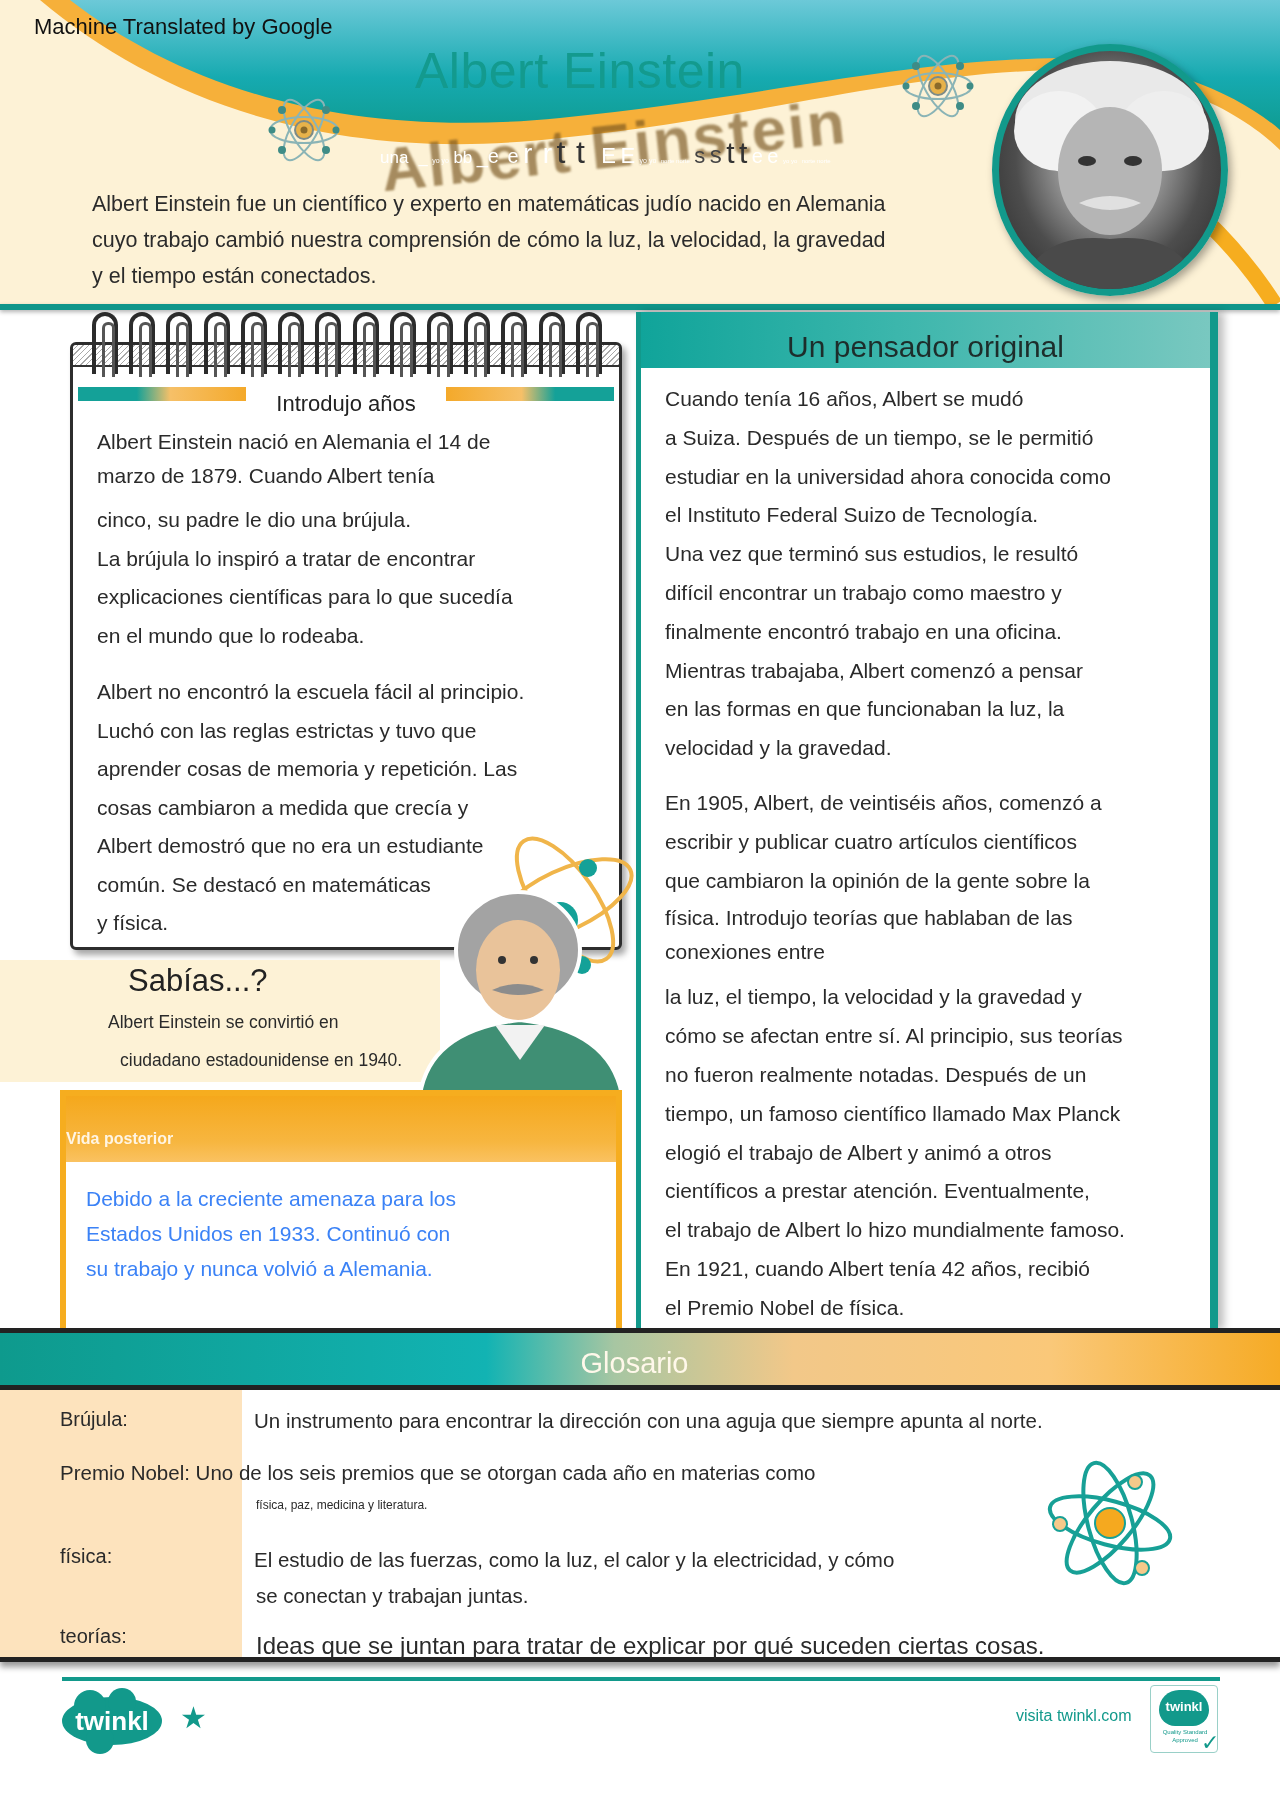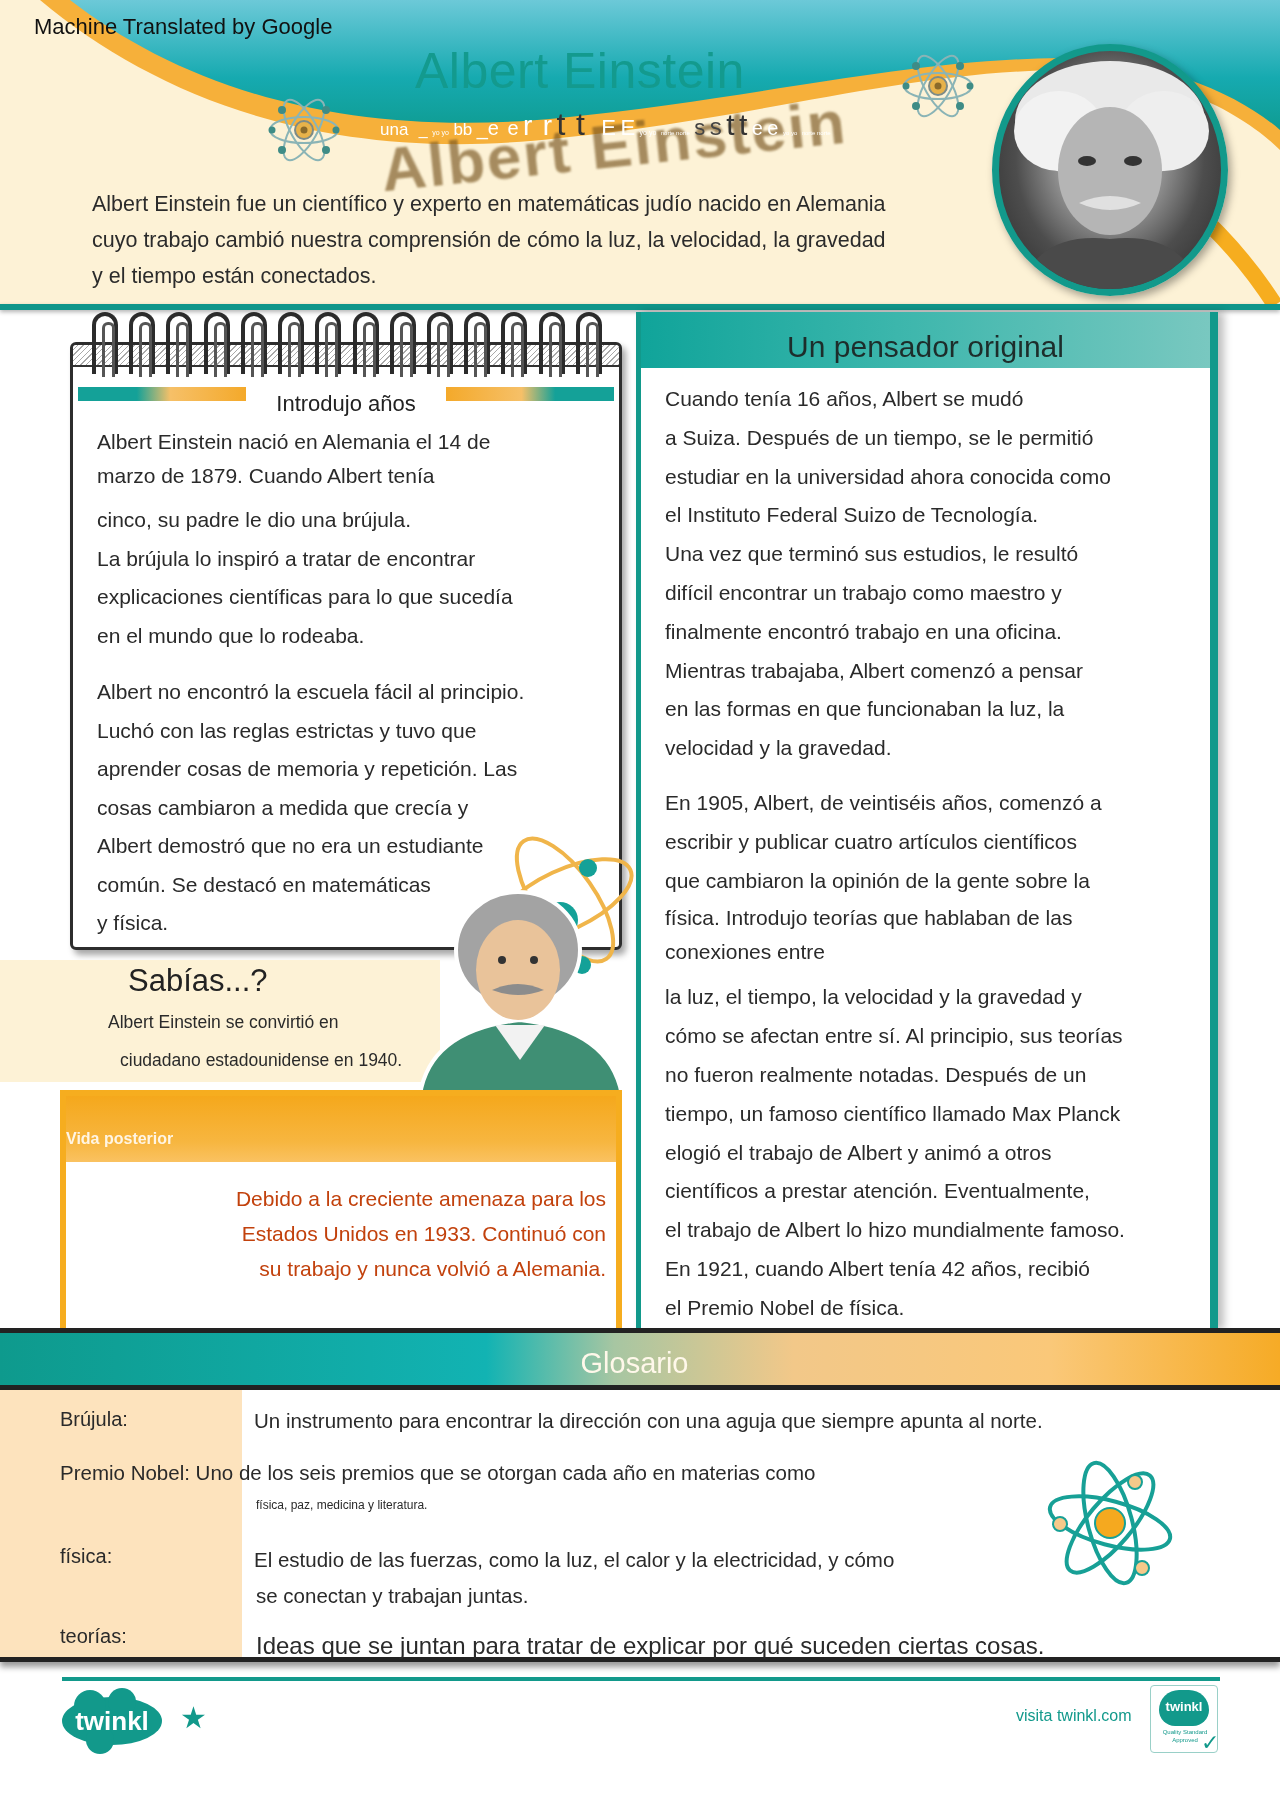--- a/index.html
+++ b/index.html
@@ -39,21 +39,21 @@
   .sabias { position: absolute; left: 0; top: 960px; width: 440px; height: 122px; background: #fdf2d6; }
   .sabias-title { position: absolute; left: 128px; top: 963px; font-size: 31px; color: #222; }
   .sabias-l1 { position: absolute; left: 108px; top: 1012px; font-size: 17.5px; color: #2a2a2a; }
   .sabias-l2 { position: absolute; left: 120px; top: 1050px; font-size: 17.5px; color: #2a2a2a; }
   .cartoon { position: absolute; left: 400px; top: 820px; width: 240px; height: 275px; }
 
   
   .vida { position: absolute; left: 60px; top: 1090px; width: 562px; height: 240px; border: 6px solid #f6ad1f; border-bottom: none; background: #fff; }
   .vida-head { position: absolute; left: 0; top: 0; width: 100%; height: 66px; background: linear-gradient(180deg, #f5a81c 0%, #f7b640 70%, #fac261 100%); }
   .vida-title { position: absolute; left: 0; width: 100%; top: 34px; text-align: left; font-size: 16px; color: #fff5e4; font-weight: bold; }
-  .vida-body { position: absolute; left: 20px; top: 84px; width: 520px; font-size: 21px; color: #c2410c; text-align: right; }
+  .vida-body { position: absolute; left: 20px; top: 84px; width: 520px; font-size: 21px; color: #3b82f6; }
   .vida-body p { line-height: 38px; }
 
   
   .pensador { position: absolute; left: 636px; top: 312px; width: 582px; height: 1018px; background: #fff; border-left: 5px solid #12998b; border-right: 8px solid #12998b; box-shadow: 6px 0 8px rgba(0,0,0,0.25); }
   .pens-head { position: absolute; left: 0; top: 0; width: 100%; height: 56px; background: linear-gradient(90deg, #10a49a 0%, #3cb6ac 45%, #79c8c0 100%); }
   .pens-title { position: absolute; left: 0; width: 100%; top: 18px; text-align: center; font-size: 30px; color: #1d2d2b; }
   .pens-body { position: absolute; left: 24px; top: 68px; width: 520px; font-size: 21px; color: #2a2a2a; }
   .pens-body p { line-height: 38.8px; white-space: nowrap; }
   .pens-body .gap { height: 16px; }
 
@@ -93,21 +93,21 @@
     <path d="M70,0 C180,85 340,140 560,118 C760,98 900,60 1060,58 C1160,58 1240,95 1280,130 L1280,0 Z" fill="url(#tealg)"></path>
     <path d="M1130,160 C1190,200 1240,250 1275,305" stroke="#f6ad1f" stroke-width="16" fill="none"></path>
   </svg>
 
   <div class="mt-label">Machine Translated by Google</div>
   <div class="main-title">Albert Einstein</div>
 
   <div class="title-garble">
     <div class="garble-shadow">Albert Einstein</div>
     <div class="garble-text">
-      <span style="font-size:17px;margin-top:20px">una</span>
+      <span style="font-size:17px;margin-top:48px">una</span>
       <span style="font-size:16px;margin-left:6px">_</span>
       <span style="font-size:7px">yo yo</span>
       <span style="font-size:17px">bb</span>
       <span style="font-size:20px">_e</span>
       <span style="font-size:20px;margin-left:4px">e</span>
       <span style="font-size:28px">r</span>
       <span style="font-size:28px;margin-left:6px">r</span>
       <span style="font-size:32px;color:#333">t</span>
       <span style="font-size:32px;color:#333;margin-left:6px">t</span>
       <span style="font-size:22px;margin-left:12px">E</span>

